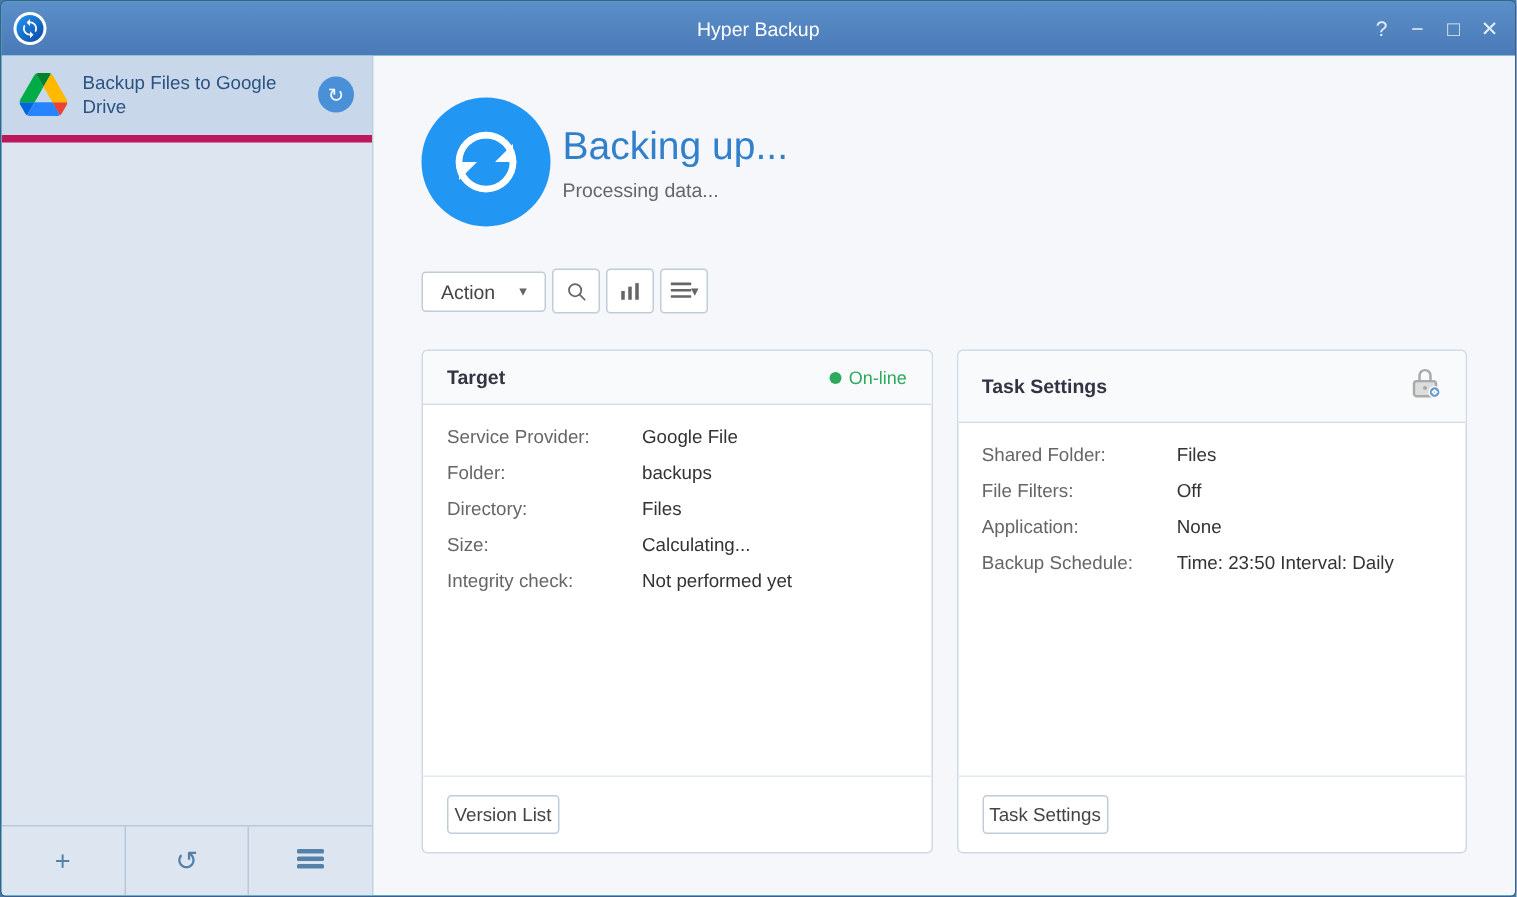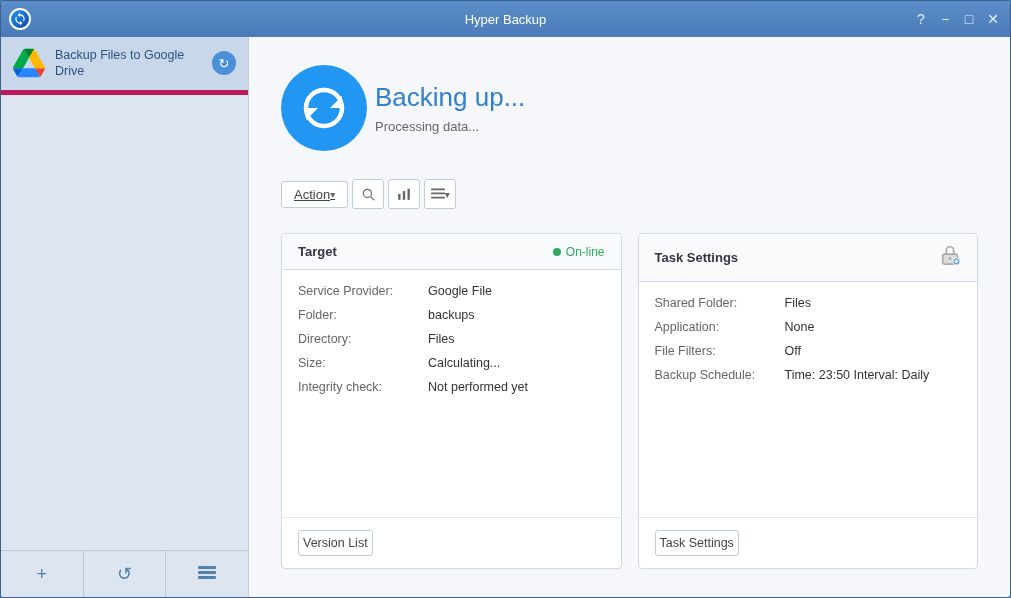--- a/index.html
+++ b/index.html
@@ -225,29 +225,28 @@
     .toolbar {
       display: flex;
       gap: 4px;
       margin-bottom: 24px;
       align-items: center;
     }
 
     .btn-action {
       display: flex;
       align-items: center;
-      gap: 0;
+      gap: 16px;
       padding: 5px 12px;
       background: white;
       border: 1px solid #c0ccd8;
       border-radius: 3px;
       cursor: pointer;
       font-size: 13px;
       color: #444;
-      text-decoration: underline;
     }
 
     .btn-icon {
       width: 32px;
       height: 30px;
       background: white;
       border: 1px solid #c0ccd8;
       border-radius: 3px;
       cursor: pointer;
       display: flex;
@@ -500,26 +499,26 @@
                 <path d="M17.5 19 L19 20.5 L20.5 19" stroke="white" stroke-width="1.2" fill="none" stroke-linecap="round"></path>
               </svg>
             </span>
           </div>
           <div class="panel-body">
             <div class="info-row">
               <span class="info-label">Shared Folder:</span>
               <span class="info-value">Files</span>
             </div>
             <div class="info-row">
+              <span class="info-label">File Filters:</span>
+              <span class="info-value">Off</span>
+            </div>
+            <div class="info-row">
               <span class="info-label">Application:</span>
               <span class="info-value">None</span>
-            </div>
-            <div class="info-row">
-              <span class="info-label">File Filters:</span>
-              <span class="info-value">Off</span>
             </div>
             <div class="info-row">
               <span class="info-label">Backup Schedule:</span>
               <span class="info-value">Time: 23:50 Interval: Daily</span>
             </div>
           </div>
           <div class="panel-footer">
             <button class="btn-task-settings">Task Settings</button>
           </div>
         </div>

